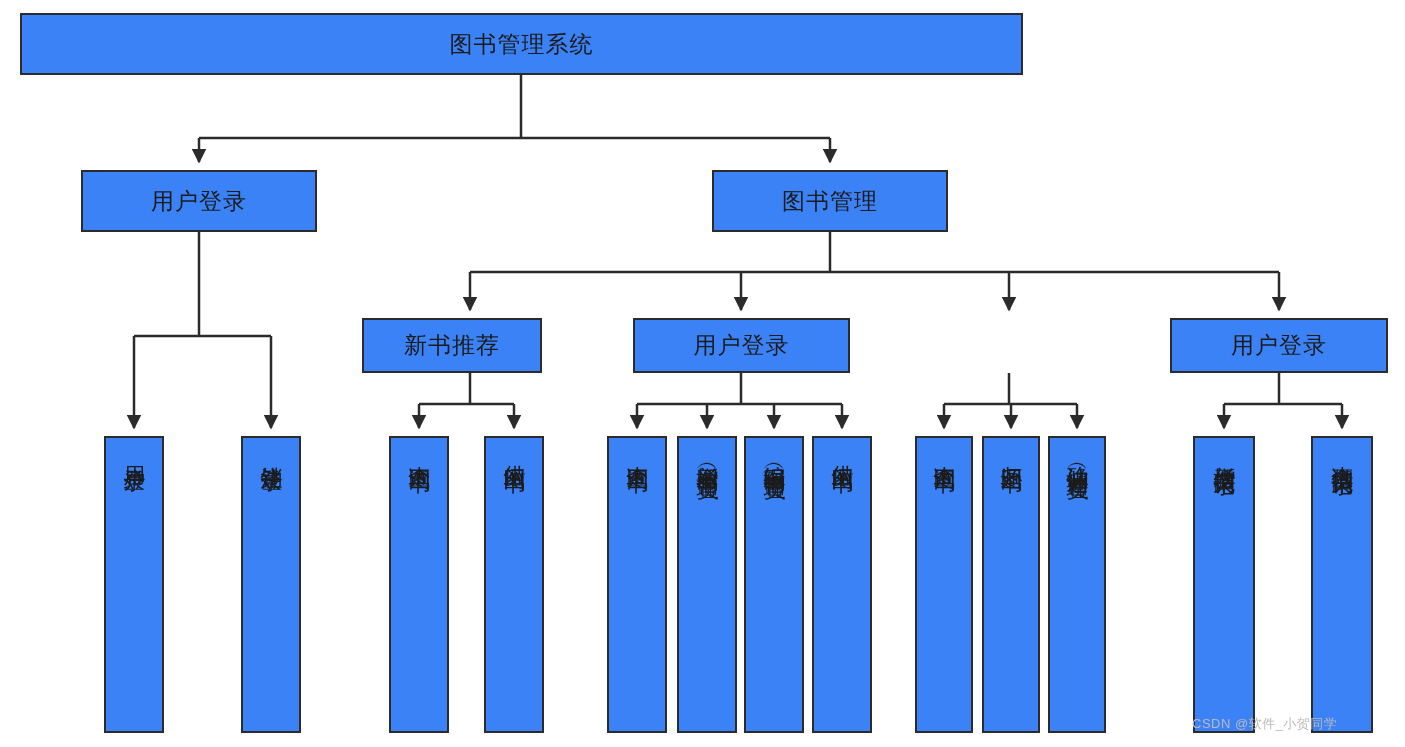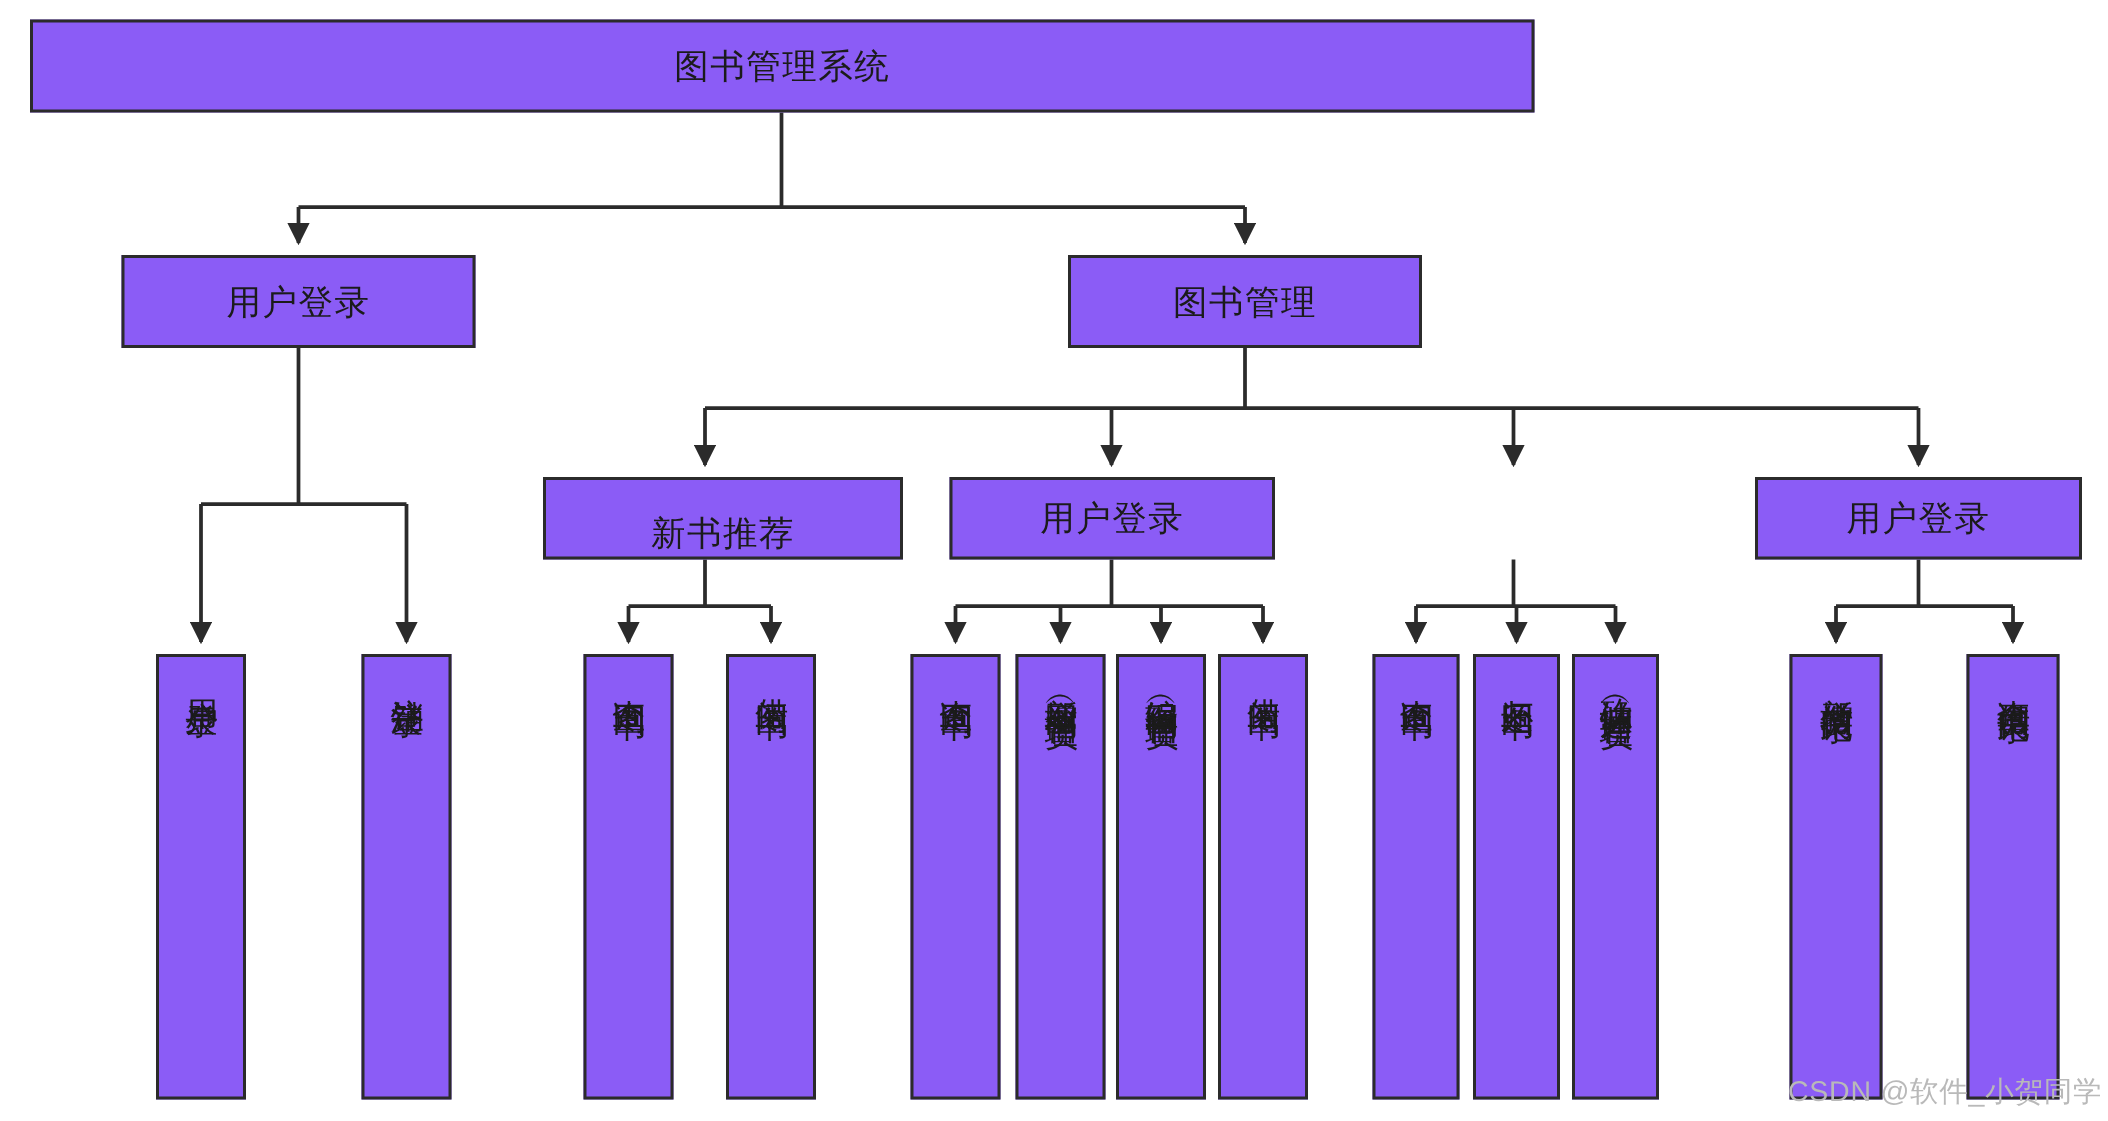--- a/index.html
+++ b/index.html
@@ -22,21 +22,21 @@
     left: 0;
     top: 0;
     width: 1405px;
     height: 747px;
     pointer-events: none;
   }
   .node {
     position: absolute;
     box-sizing: border-box;
     border: 2px solid #2b2b2b;
-    background: #8b5cf6;
+    background: #3b82f6;
     display: flex;
     align-items: center;
     justify-content: center;
     color: #1b1b1b;
   }
   .node.horiz {
     font-size: 23px;
     letter-spacing: 1px;
   }
   .node.vert {
@@ -50,21 +50,21 @@
     text-orientation: upright;
     line-height: 1.04;
     letter-spacing: 2px;
     white-space: nowrap;
   }
   .title-node {
     font-size: 25px;
   }
   .watermark {
     position: absolute;
-    font-size: 19px;
+    font-size: 13px;
     color: #b9b9b9;
     letter-spacing: 0.5px;
     white-space: nowrap;
     pointer-events: none;
   }
 </style>
 </head>
 <body>
 
 <div id="canvas">
@@ -123,21 +123,21 @@
     <span>图书管理系统</span>
   </div>
 
   <div class="node horiz" style="left:81px; top:170px; width:236px; height:62px;">
     <span>用户登录</span>
   </div>
   <div class="node horiz" style="left:712px; top:170px; width:236px; height:62px;text-align:center;">
     <span>图书管理</span>
   </div>
 
-  <div class="node horiz" style="left:362px; top:318px; width:240px; height:55px;align-items:flex-end;">
+  <div class="node horiz" style="left:362px; top:318px; width:180px; height:55px;">
     <span>新书推荐</span>
   </div>
   <div class="node horiz" style="left:633px; top:318px; width:217px; height:55px;">
     <span>用户登录</span>
   </div>
   <div class="node horiz" style="left:1170px; top:318px; width:218px; height:55px;">
     <span>用户登录</span>
   </div>
 
   <div class="node vert" style="left:104px; top:436px; width:60px; height:297px;">

